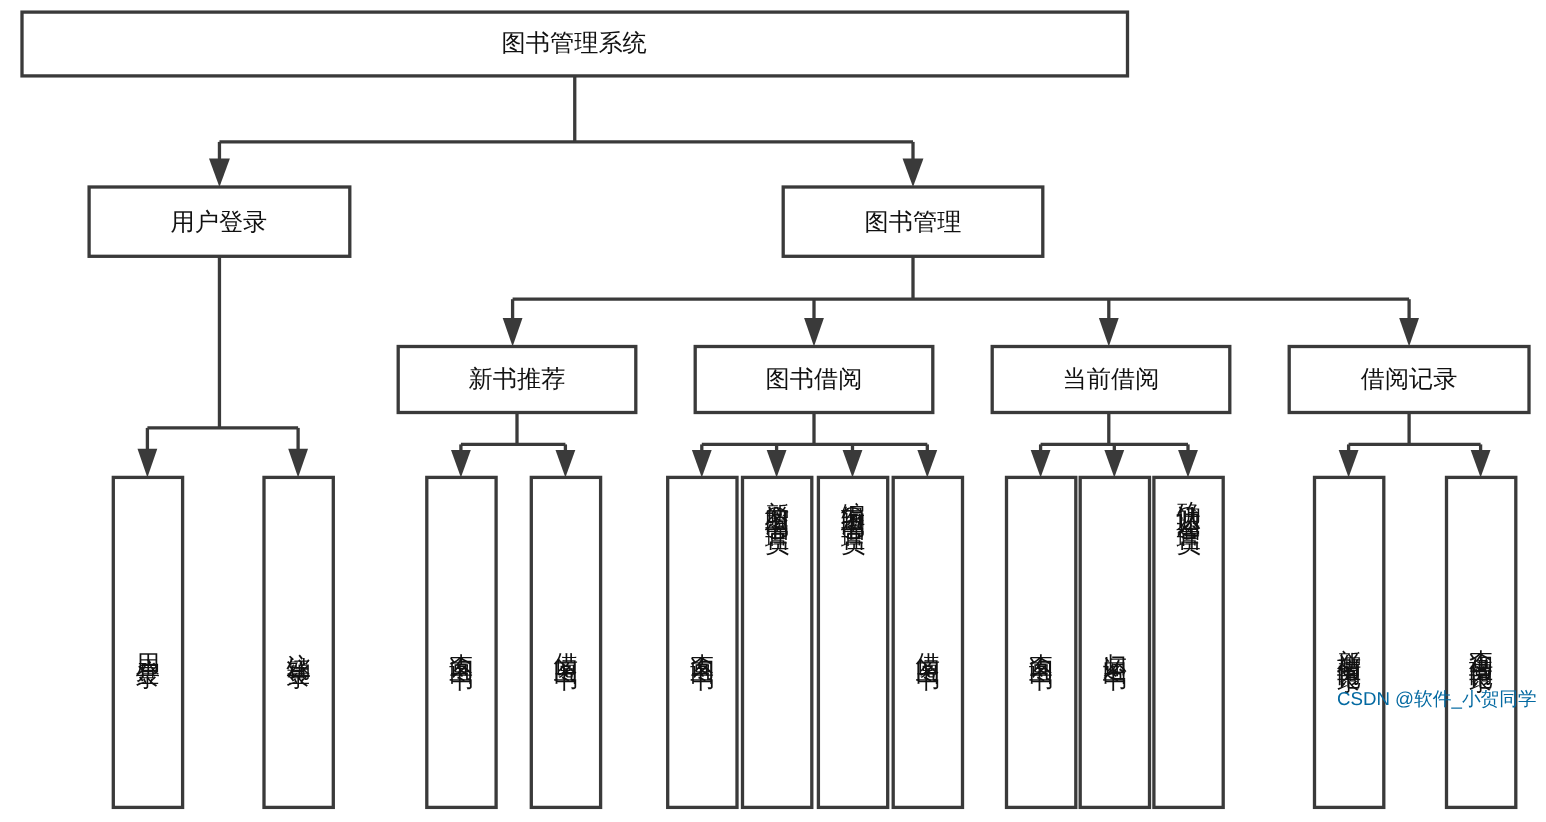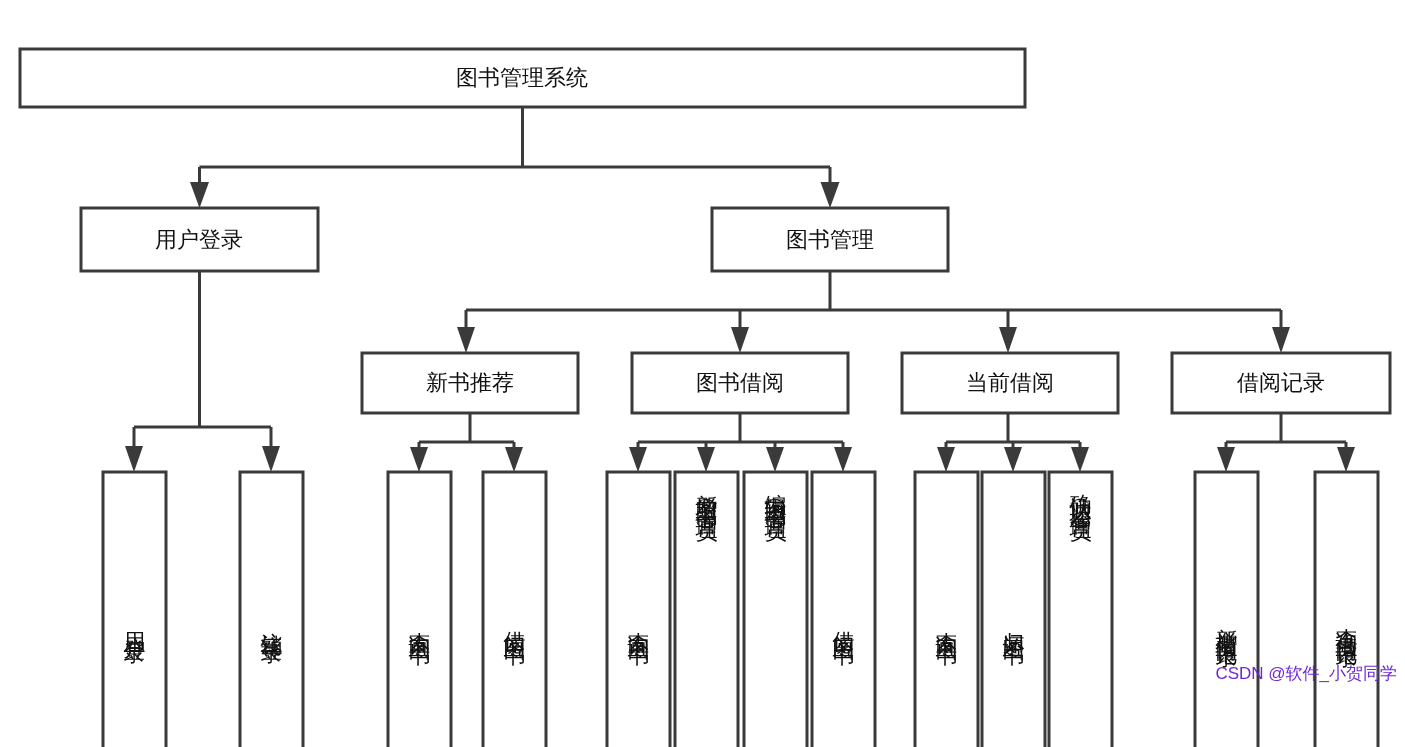--- a/index.html
+++ b/index.html
@@ -11,21 +11,20 @@
     width: 1405px;
     height: 747px;
     overflow: hidden;
     font-family: "Liberation Sans", "DejaVu Sans", sans-serif;
     position: relative;
   }
   #diagram-root {
     position: relative;
     width: 1405px;
     height: 653px;
-    margin-top: 38px;
   }
   svg#flow {
     position: absolute;
     top: 0;
     left: 0;
     width: 1405px;
     height: 747px;
     display: block;
   }
   .node-rect {
@@ -48,21 +47,21 @@
     fill: #111111;
     text-anchor: middle;
     dominant-baseline: middle;
   }
   .watermark {
     position: absolute;
     right: 8px;
     bottom: 6px;
     font-family: "Liberation Sans", "DejaVu Sans", sans-serif;
     font-size: 17px;
-    color: #6d28d9;
+    color: #0369a1;
     white-space: nowrap;
     user-select: none;
   }
 </style>
 </head>
 <body>
 
 <div id="diagram-root">
 
   <svg id="flow" viewBox="0 0 1405 747">

